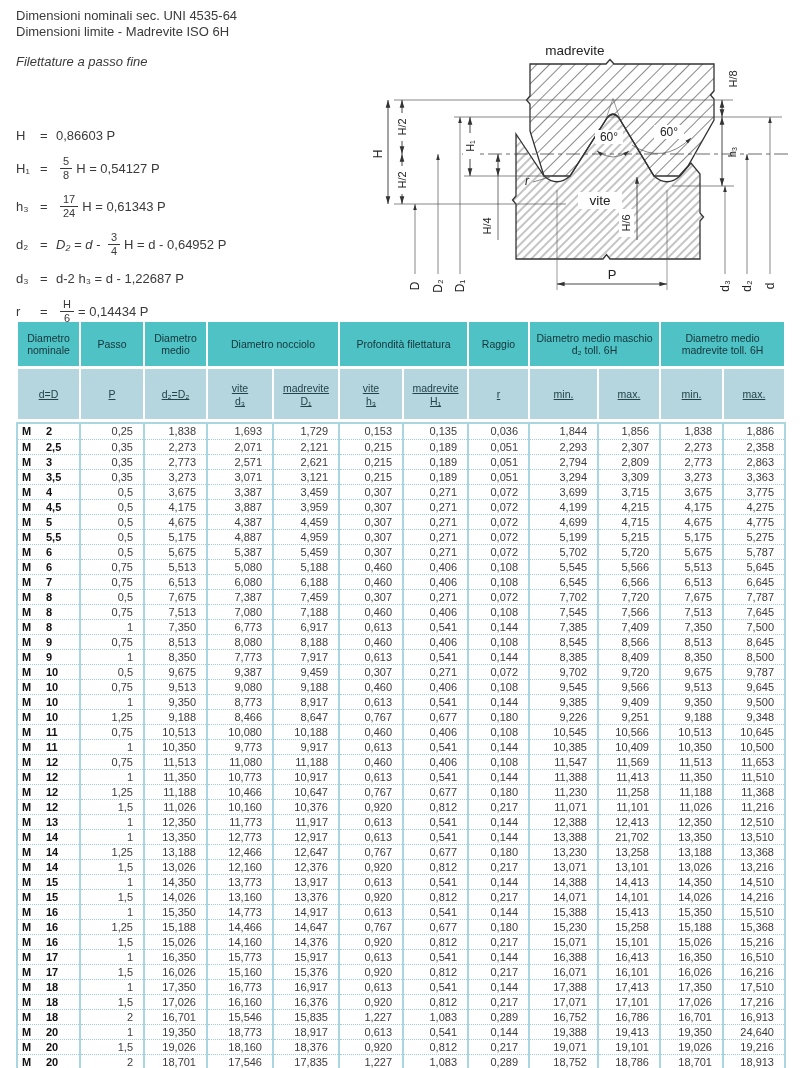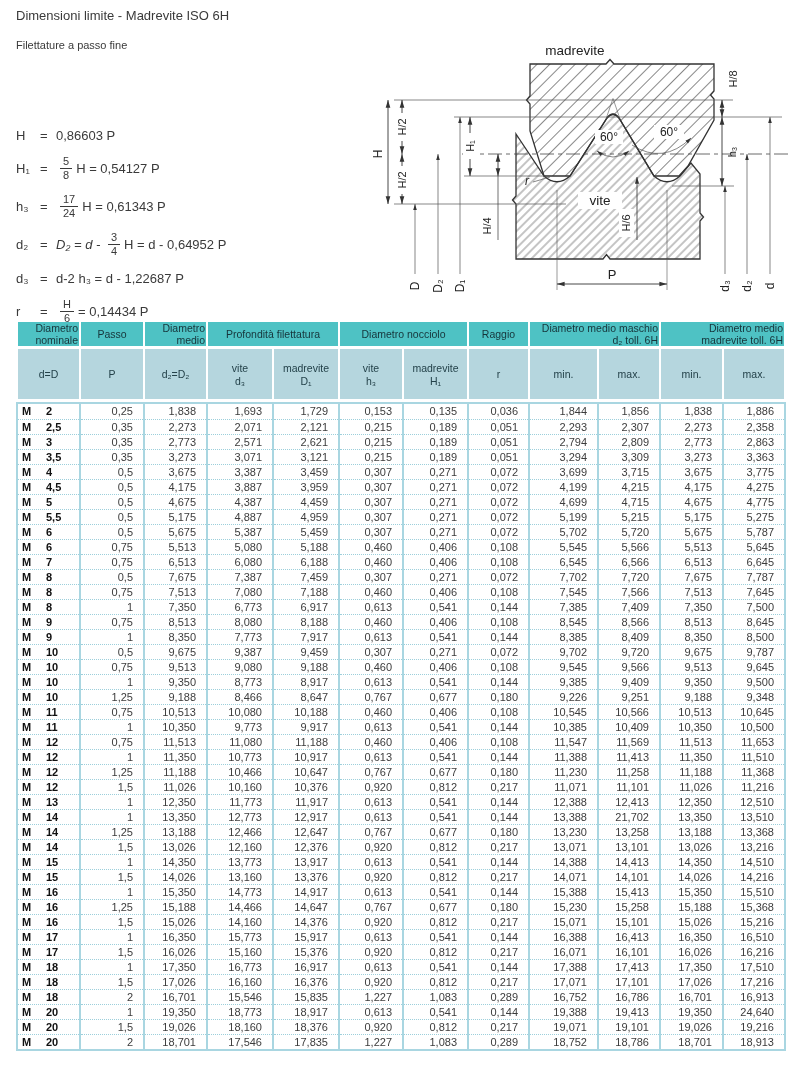--- a/index.html
+++ b/index.html
@@ -10,21 +10,21 @@
     --line-dark:#333333;
   }
   *{box-sizing:border-box;margin:0;padding:0;}
   html,body{width:800px;height:1068px;background:#ffffff;overflow:hidden;
     font-family:"Liberation Sans","DejaVu Sans",sans-serif;color:#333;}
   .page{position:relative;width:800px;height:1068px;}
 
   
   .doc-head{position:absolute;left:16px;top:8px;width:560px;}
   .doc-head .tline{font-size:13px;line-height:15.5px;color:#3a3a3a;}
-  .subtitle{margin-top:15px;font-size:11px;color:#3a3a3a;}
+  .subtitle{margin-top:15px;font-size:13px;color:#3a3a3a;font-style:italic;}
   .units{margin-top:16px;font-size:13px;color:#3a3a3a;}
 
   .formulas{position:absolute;left:16px;top:126px;width:360px;display:flex;flex-direction:column;gap:11px;}
   .formula{display:flex;align-items:center;font-size:13px;color:#3a3a3a;min-height:18px;}
   .flhs{width:24px;}
   .feq{width:16px;text-align:left;}
   .fpre{white-space:pre;font-style:italic;}
   .frac{display:inline-flex;flex-direction:column;align-items:center;margin:0 4px;vertical-align:middle;}
   .frac .num{display:block;font-size:11px;line-height:13px;padding:0 3px;border-bottom:1px solid #3a3a3a;text-align:center;}
   .frac .den{display:block;font-size:11px;line-height:13px;text-align:center;}
@@ -33,41 +33,42 @@
   
   .diagram{position:absolute;left:370px;top:34px;}
   .diagram text{font-family:"Liberation Sans","DejaVu Sans",sans-serif;fill:#222;}
 
   
   .ttable{position:absolute;left:16px;top:322px;width:770px;}
   .hrow{display:grid;grid-template-columns:61px 62px 61px 64px 64px 62px 63px 59px 67px 60px 61px 60px;
     gap:2px;padding:0 2px;margin-bottom:3px;}
   .hcell{background:var(--header-teal);color:#16343a;font-size:10.5px;line-height:12px;
     display:flex;align-items:center;justify-content:center;text-align:center;padding:2px 1px;}
-  .row1 .hcell{height:24px;text-align:right;}
-  .row2 .hcell{background:var(--subheader-blue);height:50px;flex-direction:column;color:#24424a;}
+  .row1 .hcell{height:44px;}
+  .row2 .hcell{background:var(--subheader-blue);height:50px;flex-direction:column;color:#24424a;text-decoration:underline;}
   .span2{grid-column:span 2;}
   .sub2{margin-top:1px;}
 
   .tbody{border:2px solid var(--grid-blue);background:#fff;}
   .trow{display:grid;grid-template-columns:61px 62px 61px 64px 64px 62px 63px 59px 67px 60px 61px 60px;
     gap:2px;background:var(--grid-blue);height:15px;}
   .trow + .trow .td{border-top:1px dotted var(--dot-blue);}
   .td{background:#fff;font-size:11px;line-height:13px;color:#3c3c3c;
     display:flex;align-items:center;justify-content:flex-end;padding-right:10px;overflow:hidden;}
   .td.mcell{justify-content:flex-start;padding-left:4px;padding-right:0;}
   .mpre{font-weight:bold;color:#111;width:24px;display:inline-block;}
   .msz{font-weight:bold;color:#111;}
 </style>
 </head>
 <body>
 
 <div class="page">
 
   <div class="doc-head">
+    <div class="tline">Dimensioni nominali sec. UNI 4535-64</div>
     <div class="tline">Dimensioni limite - Madrevite ISO 6H</div>
     <div class="subtitle">Filettature a passo fine</div>
   </div>
 
   <div class="formulas">
     <div class="formula">
       <span class="flhs">H</span>
         <span class="feq">=</span>
         <span class="frest">0,86603 P</span>
     </div>
@@ -201,22 +202,22 @@
     <text x="355" y="252" dy="4" font-size="12" text-anchor="middle" transform="rotate(-90 355 252)">d₃</text>
     <text x="377" y="252" dy="4" font-size="12" text-anchor="middle" transform="rotate(-90 377 252)">d₂</text>
     <text x="400" y="252" dy="4" font-size="12" text-anchor="middle" transform="rotate(-90 400 252)">d</text>
   </svg>
 
   <div class="ttable">
     <div class="hrow row1">
       <div class="hcell">Diametro nominale</div>
       <div class="hcell">Passo</div>
       <div class="hcell">Diametro medio</div>
+      <div class="hcell span2">Diametro nocciolo</div>
       <div class="hcell span2">Profondità filettatura</div>
-      <div class="hcell span2">Diametro nocciolo</div>
       <div class="hcell">Raggio</div>
       <div class="hcell span2">Diametro medio maschio d₂ toll. 6H</div>
       <div class="hcell span2">Diametro medio madrevite toll. 6H</div>
     </div>
     <div class="hrow row2">
       <div class="hcell">
           <span>d=D</span>
           <span class="sub2"></span>
         </div>
       <div class="hcell">

